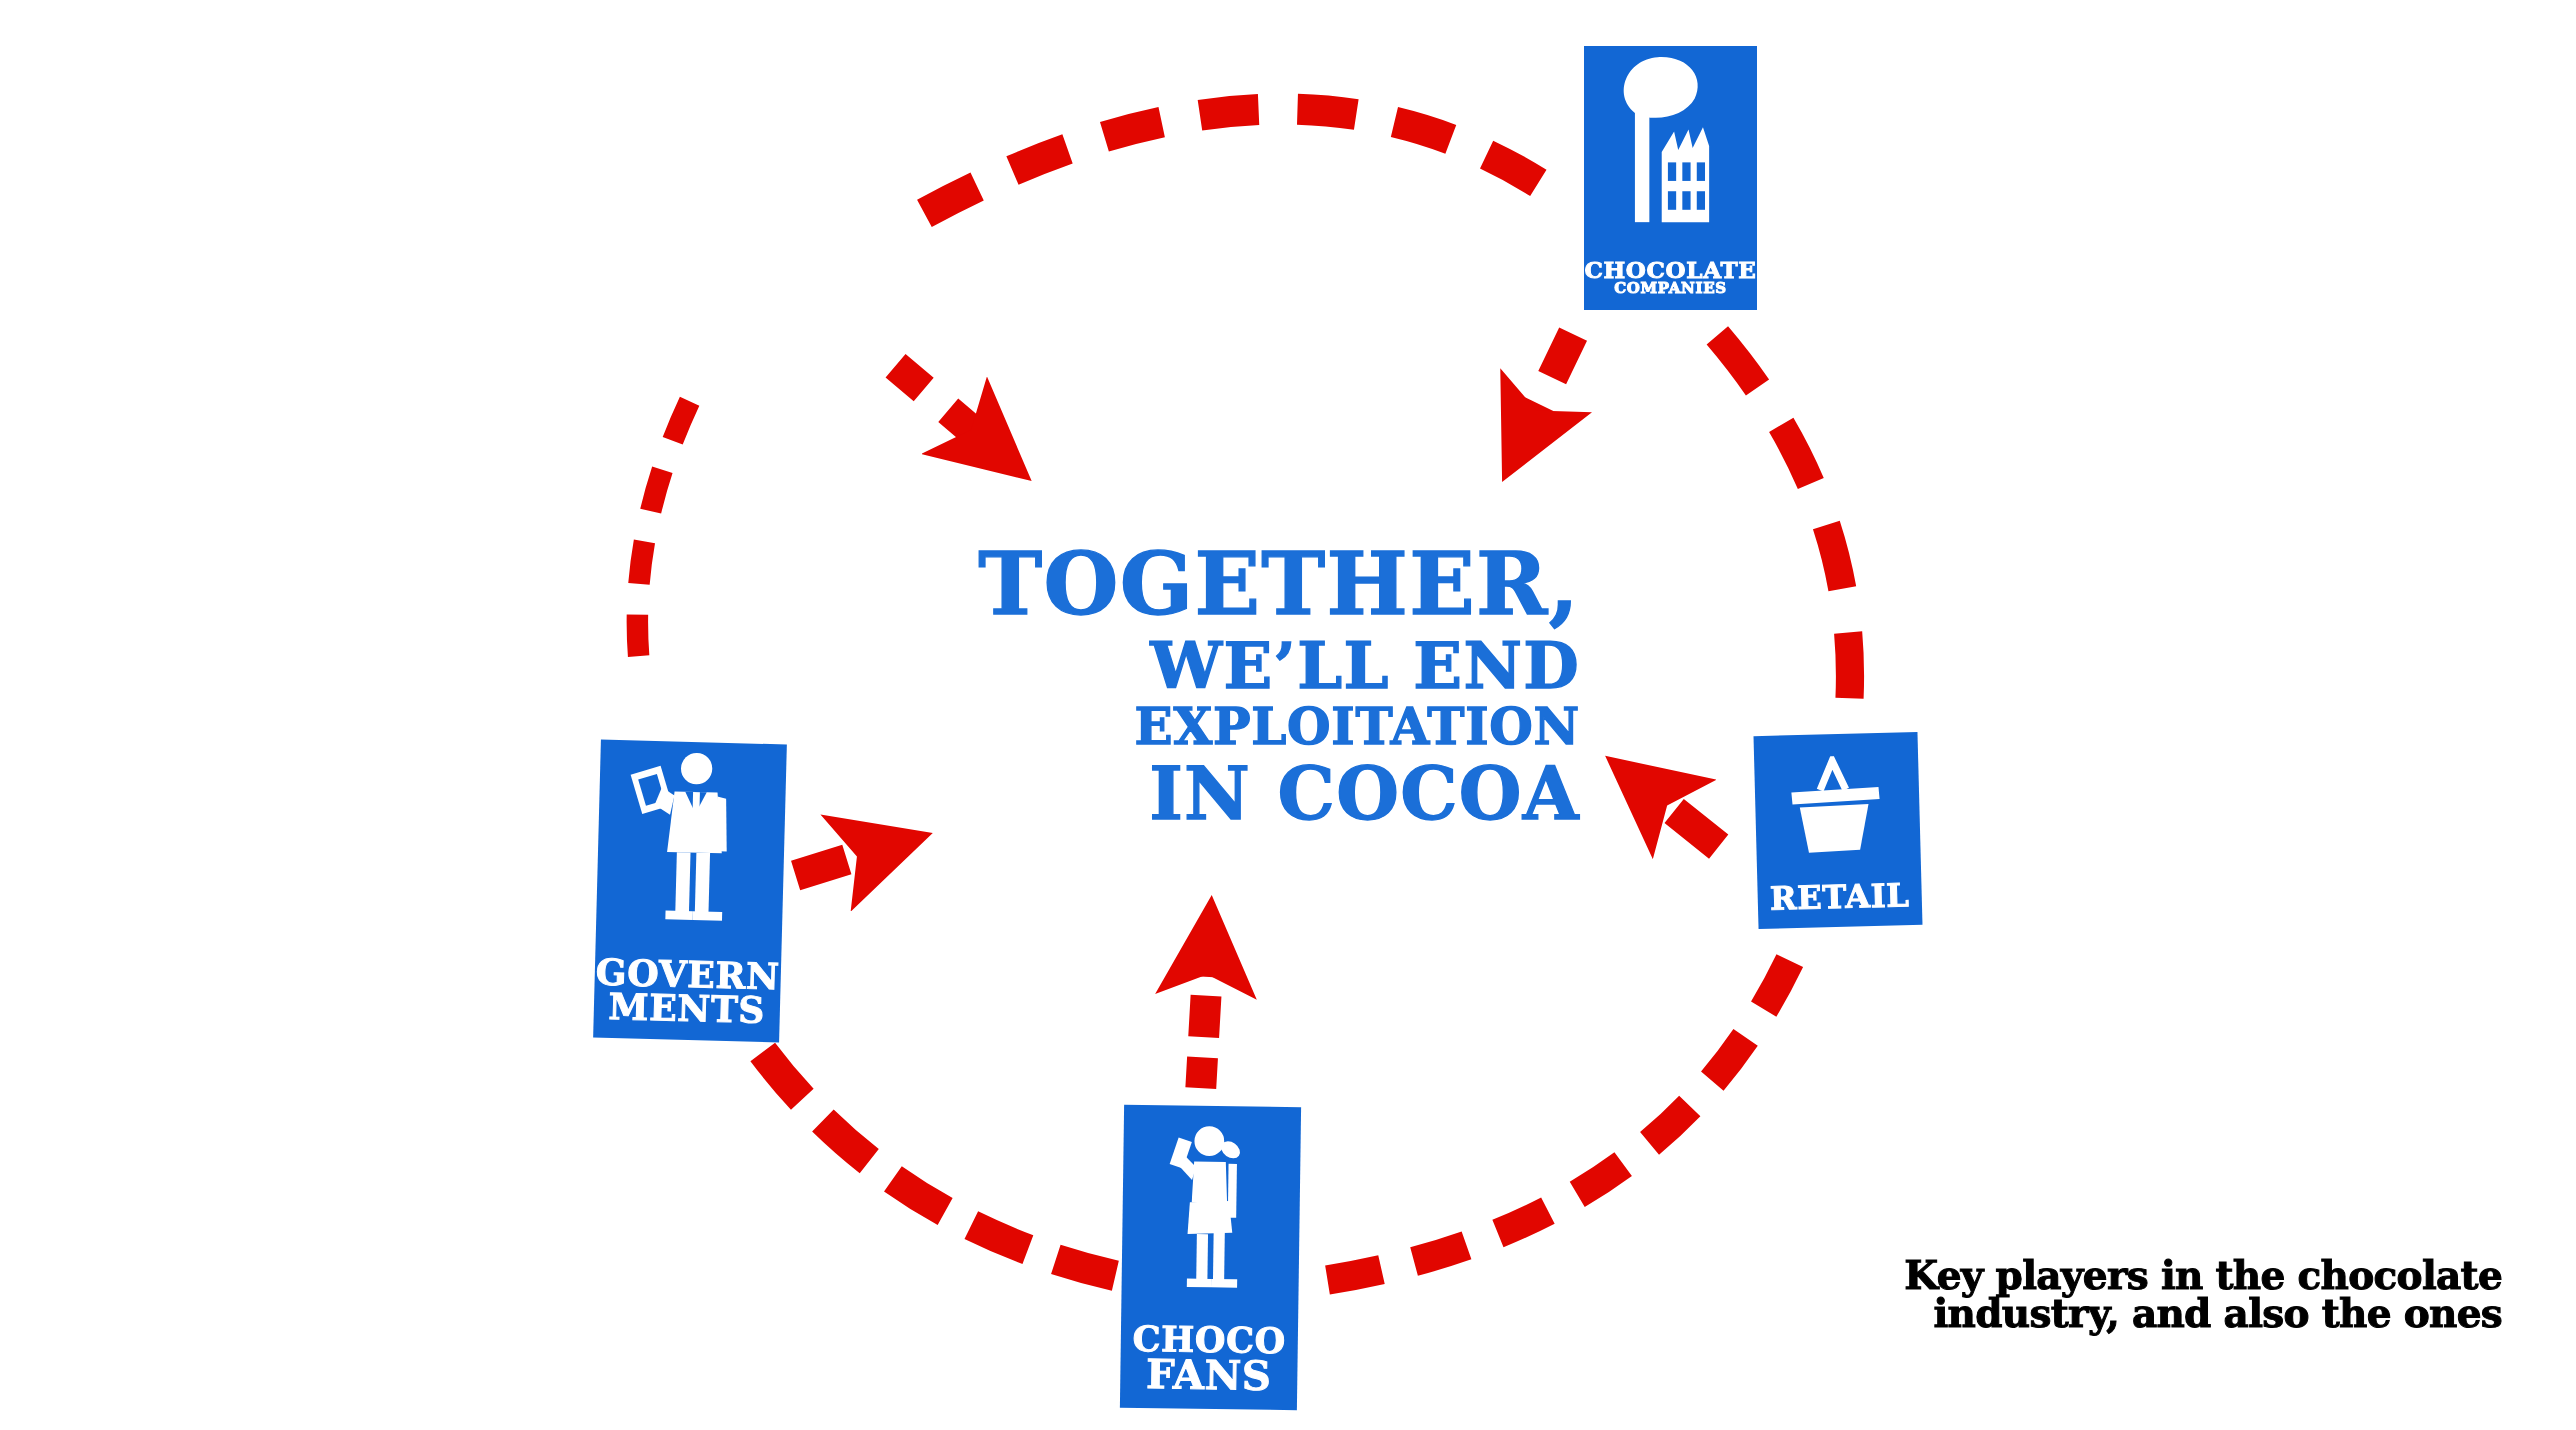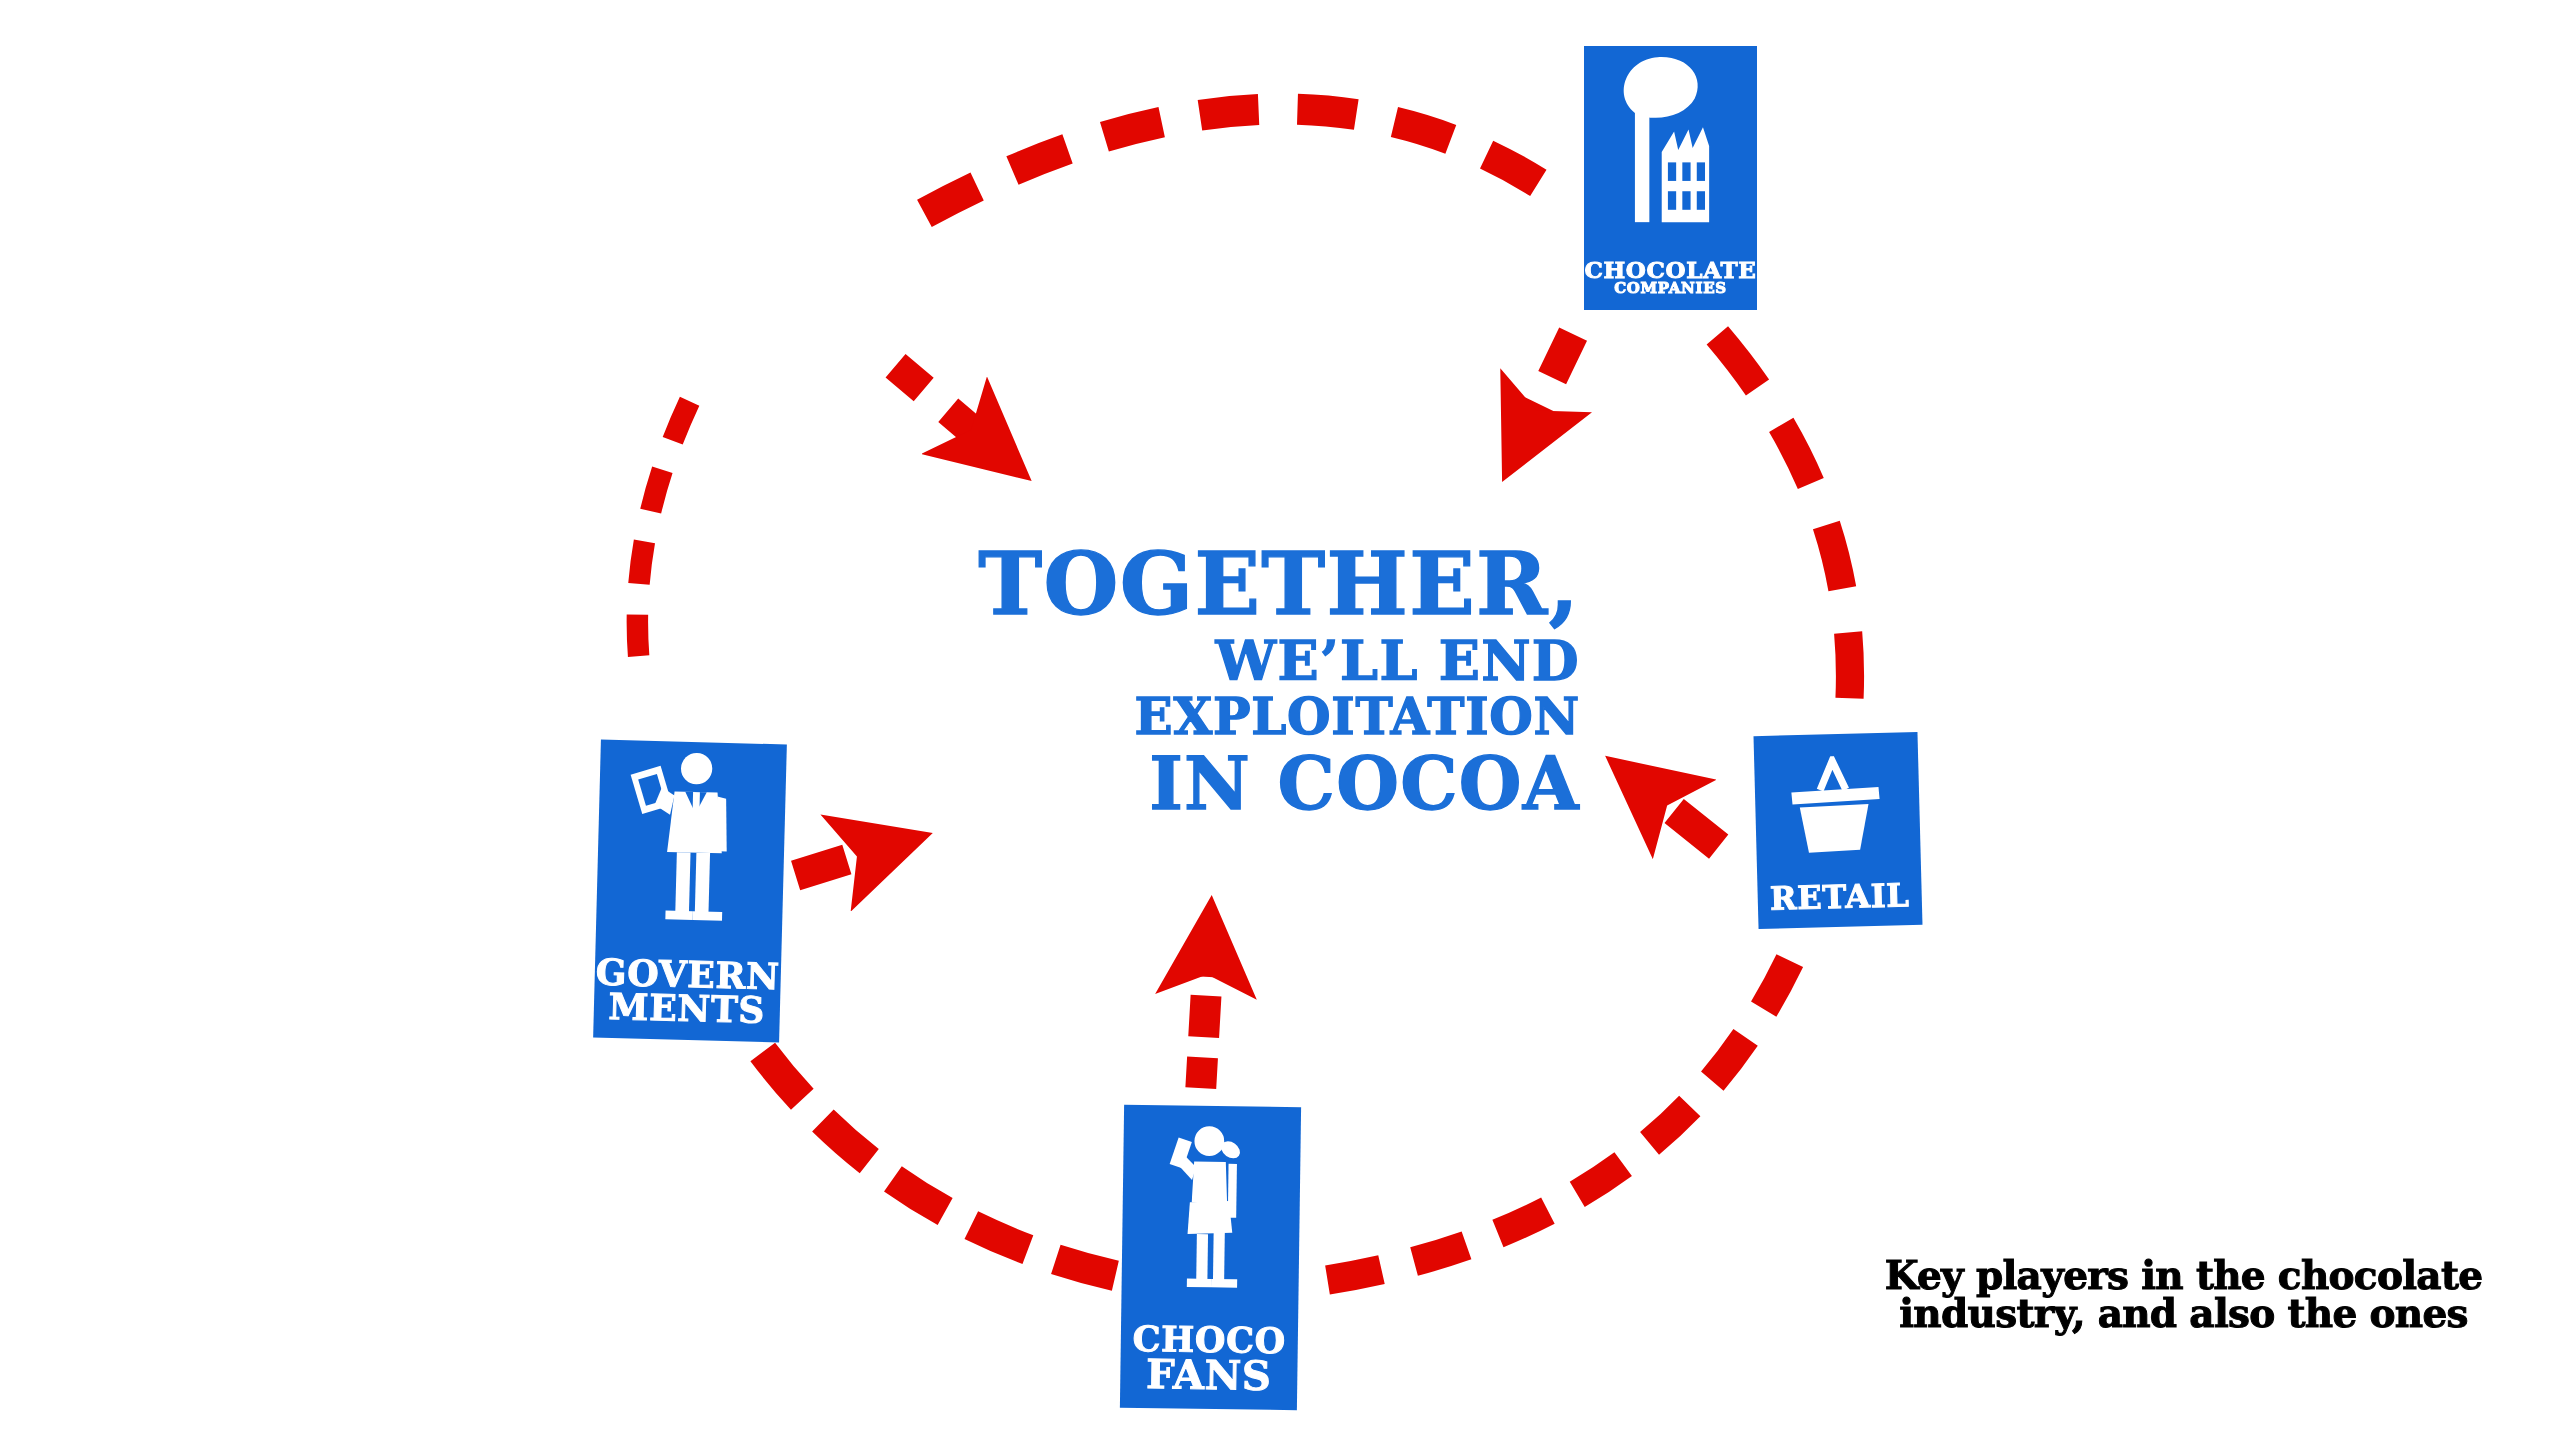--- a/index.html
+++ b/index.html
@@ -20,25 +20,25 @@
   .card{position:absolute;background:var(--blue);display:flex;flex-direction:column;
         align-items:center;justify-content:flex-end;box-sizing:border-box;padding-bottom:14.8px;}
   .card .icon-wrap{flex:1;display:flex;align-items:center;justify-content:center;width:100%;}
   .cl{color:#fff;font-weight:bold;text-align:center;line-height:.95;letter-spacing:0.7px;
       -webkit-text-stroke:1px #fff;white-space:nowrap;}
   
   #center-message{position:absolute;left:976px;top:541px;width:604px;text-align:right;
                   color:var(--textblue);font-weight:bold;}
   #center-message .ln{-webkit-text-stroke:1.3px var(--textblue);line-height:1;white-space:nowrap;}
   #cm1{font-size:86px;letter-spacing:1.3px;}
-  #cm2{font-size:54px;margin-top:6.7px;letter-spacing:1.3px;}
+  #cm2{font-size:64px;margin-top:6.7px;letter-spacing:1.3px;}
   #cm3{font-size:50px;margin-top:4px;letter-spacing:0.7px;}
   #cm4{font-size:72px;margin-top:6.7px;letter-spacing:1.3px;}
   
-  #caption{position:absolute;left:1865px;top:1256px;width:637px;text-align:center;
+  #caption{position:absolute;left:1865px;top:1256px;width:637px;text-align:right;
            color:var(--ink);font-weight:bold;font-size:39px;line-height:38px;
            letter-spacing:-0.7px;-webkit-text-stroke:1px var(--ink);}
   .w{fill:#fff;}
   .b{fill:var(--blue);}
 </style>
 </head>
 <body>
 
 <div id="canvas">
 

